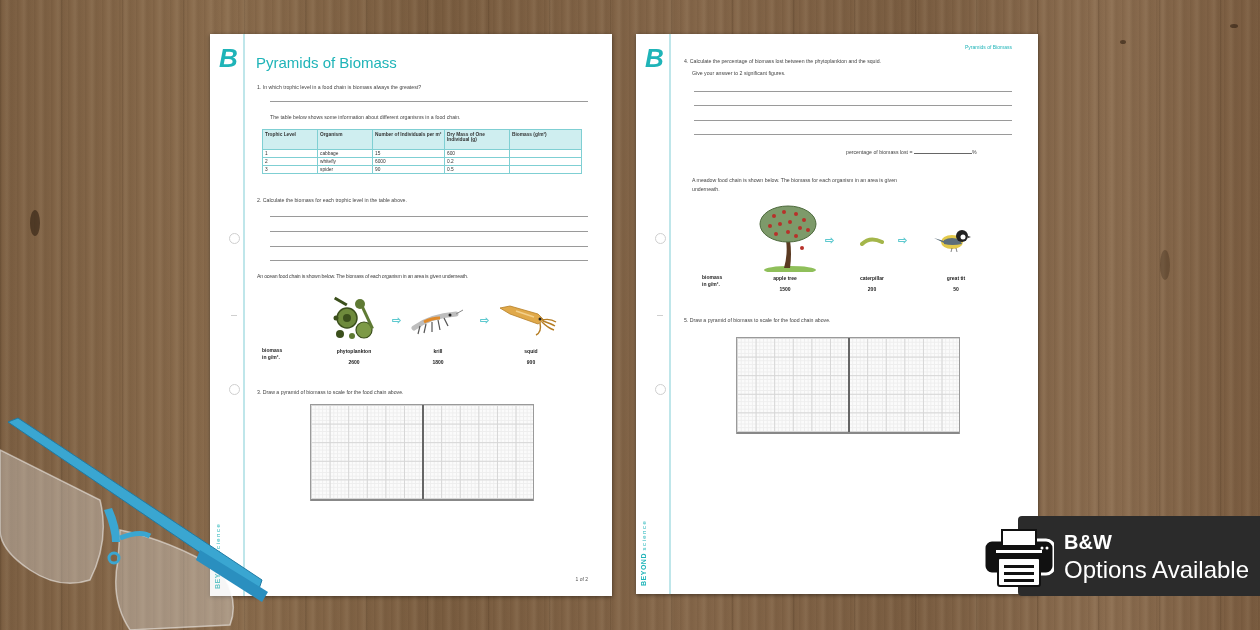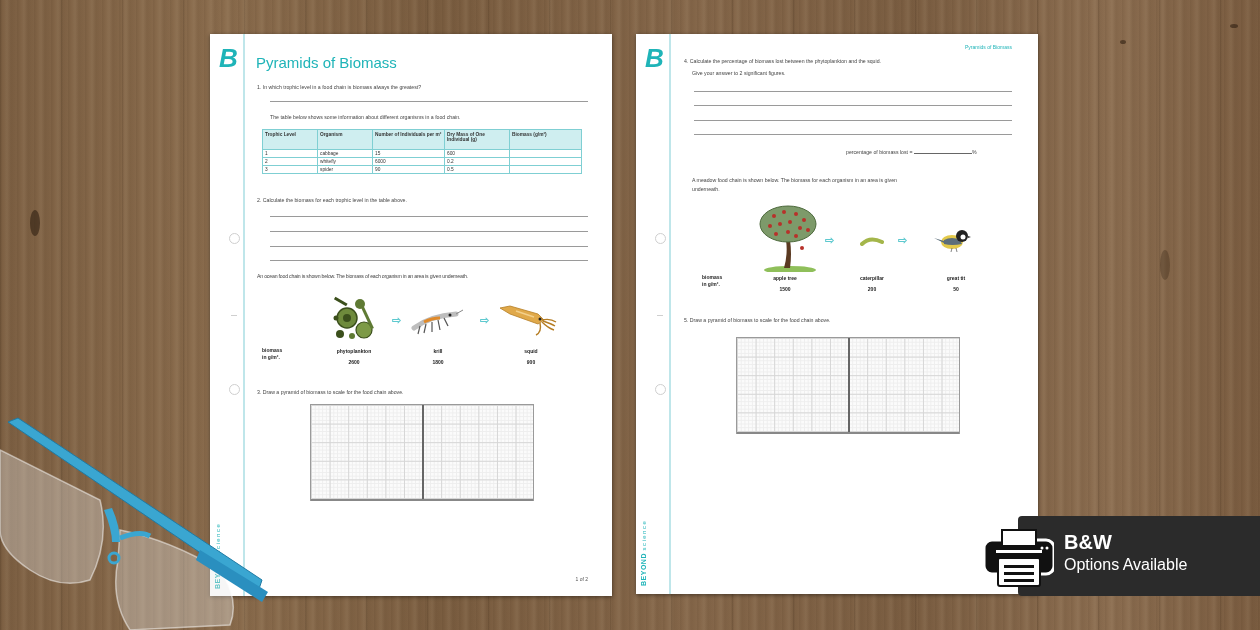--- a/index.html
+++ b/index.html
@@ -94,21 +94,21 @@
 
   
   .bw-badge {
     position: absolute; left: 1018px; top: 516px; width: 242px; height: 80px;
     background: #2b2b2b; border-radius: 4px 0 0 4px;
   }
   .bw-printer {
     position: absolute; left: 984px; top: 528px; width: 70px; height: 60px;
   }
   .bw-title { position: absolute; left: 1064px; top: 531px; color: #fff; font-weight: bold; font-size: 20px; }
-  .bw-sub { position: absolute; left: 1064px; top: 556px; color: #fff; font-size: 16px; }
+  .bw-sub { position: absolute; left: 1064px; top: 556px; color: #fff; font-size: 24px; }
 
   .glasses { position: absolute; left: 0; top: 410px; width: 290px; height: 220px; }
 </style>
 </head>
 <body>
 
 <div class="knot" style="left:30px;top:210px;width:10px;height:26px;"></div>
 <div class="knot" style="left:1120px;top:40px;width:6px;height:4px;"></div>
 <div class="knot" style="left:1230px;top:24px;width:8px;height:4px;"></div>
 <div class="knot" style="left:1160px;top:250px;width:10px;height:30px;opacity:0.5"></div>

